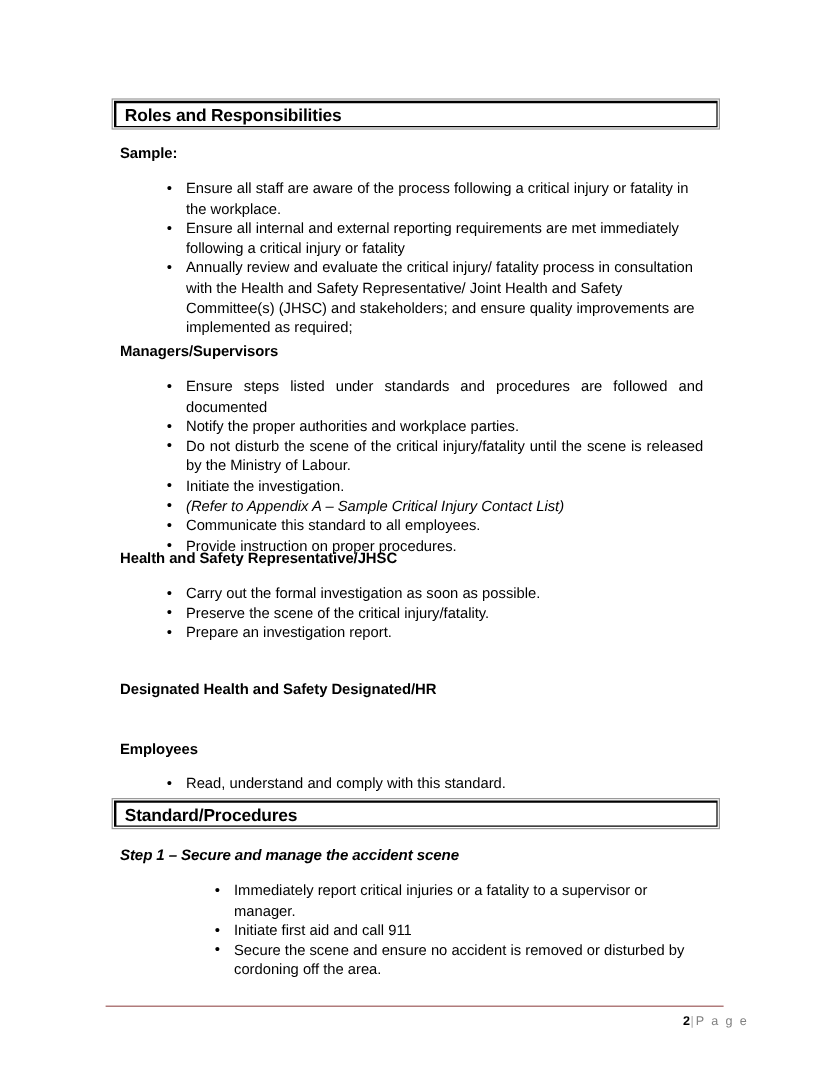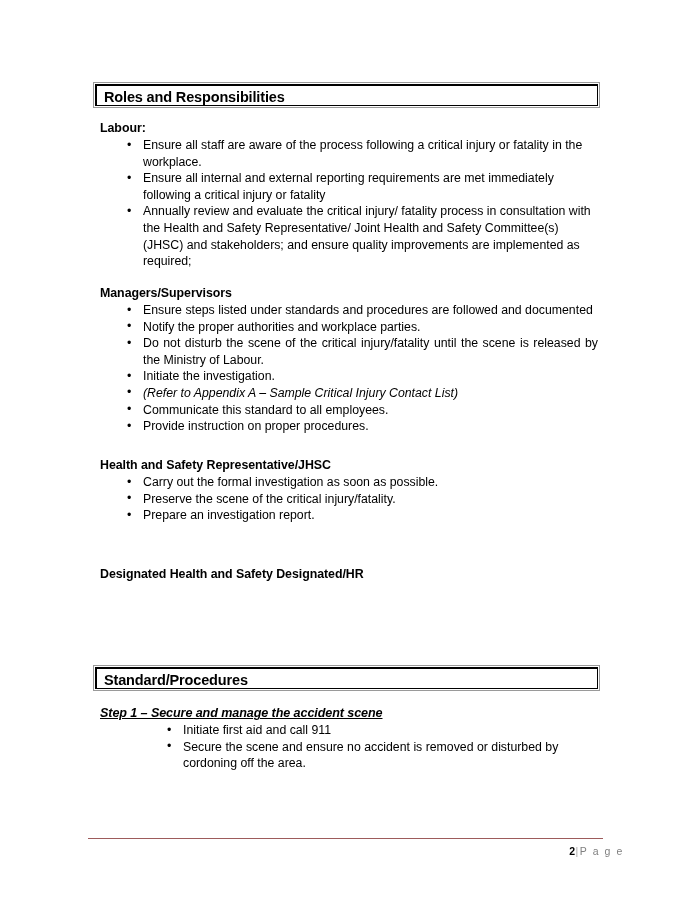--- a/index.html
+++ b/index.html
@@ -71,26 +71,25 @@
   }
 
   .step-heading {
     font-size: 12.6px;
     font-weight: bold;
     font-style: italic;
     line-height: 17px;
     letter-spacing: -0.1px;
     margin: 0;
     white-space: nowrap;
-    text-decoration: underline;
   }
 
   ul.bullets {
     list-style: none;
-    margin: 0;
+    margin: 12px;
     padding: 0;
   }
   ul.bullets > li {
     position: relative;
     font-size: 12.3px;
     line-height: 16.6px;
     padding-left: 43px;
     margin: 0;
   }
   ul.bullets > li::before {
@@ -150,21 +149,21 @@
 
 <div class="page">
 
   <div class="section-box" id="box-roles">
     <div class="section-box-inner">
       <div class="section-box-title">Roles and Responsibilities</div>
     </div>
   </div>
 
   <div class="block" style="top: 120px;">
-    <p class="role-heading">Labour:</p>
+    <p class="role-heading">Sample:</p>
     <ul class="bullets">
       <li>Ensure all staff are aware of the process following a critical injury or fatality in the workplace.</li>
       <li>Ensure all internal and external reporting requirements are met immediately following a critical injury or fatality</li>
       <li>Annually review and evaluate the critical injury/ fatality process in consultation with the Health and Safety Representative/ Joint Health and Safety Committee(s) (JHSC) and stakeholders; and ensure quality improvements are implemented as required;</li>
     </ul>
   </div>
 
   <div class="block" style="top: 285px;">
     <p class="role-heading">Managers/Supervisors</p>
     <ul class="bullets">
@@ -186,30 +185,37 @@
       <li>Carry out the formal investigation as soon as possible.</li>
       <li>Preserve the scene of the critical injury/fatality.</li>
       <li>Prepare an investigation report.</li>
     </ul>
   </div>
 
   <div class="block" style="top: 566px;">
     <p class="role-heading">Designated Health and Safety Designated/HR</p>
   </div>
 
+  <div class="block" style="top: 616px;">
+    <p class="role-heading">Employees</p>
+    <ul class="bullets">
+      <li>Read, understand and comply with this standard.</li>
+    </ul>
+  </div>
 
   <div class="section-box" id="box-standard">
     <div class="section-box-inner">
       <div class="section-box-title">Standard/Procedures</div>
     </div>
   </div>
 
   <div class="block" style="top: 705px;">
     <p class="step-heading">Step 1 – Secure and manage the accident scene</p>
     <ul class="bullets deep">
+      <li>Immediately report critical injuries or a fatality to a supervisor or manager.</li>
       <li>Initiate first aid and  call 911</li>
       <li>Secure the scene and ensure no accident is removed or disturbed by cordoning off the area.</li>
     </ul>
   </div>
 
   <div class="footer-rule" style="background: rgb(157, 91, 91);"></div>
   <div class="footer-text">
     <span class="pg">2</span><span class="bar">|</span><span>P a g e</span>
   </div>
 

